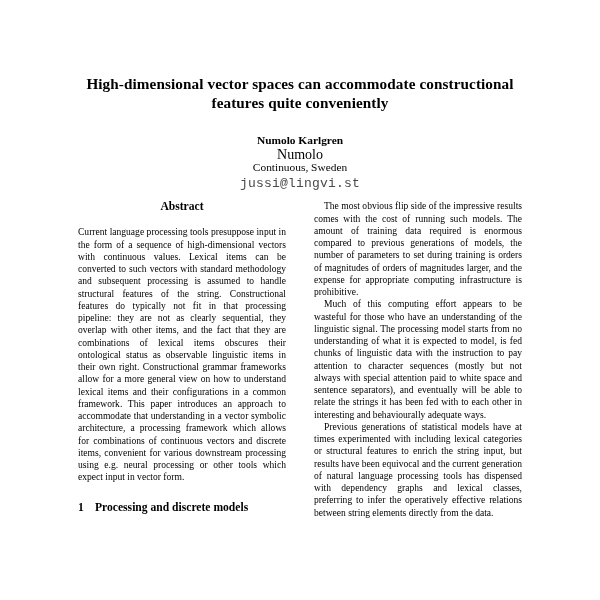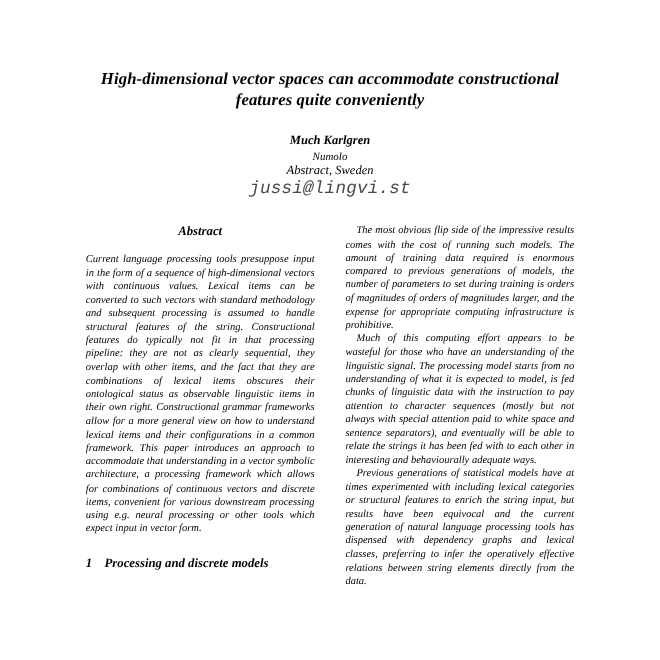--- a/index.html
+++ b/index.html
@@ -12,23 +12,22 @@
     width: 600px;
     height: 600px;
     background: #ffffff;
     overflow: hidden;
     font-family: "Liberation Serif", "DejaVu Serif", serif;
     color: #000000;
   }
   .content {
     position: absolute;
     left: 78px;
-    top: 4px;
+    top: 16px;
     width: 444px;
-    font-style: italic;
   }
 
   
   .title {
     margin-top: 58px;
     font-size: 15.2px;
     font-weight: bold;
     line-height: 19px;
     text-align: center;
     letter-spacing: 0.1px;
@@ -36,36 +35,36 @@
   .author-block {
     margin-top: 22px;
     text-align: center;
     line-height: 13.6px;
   }
   .author-name {
     font-size: 11.4px;
     font-weight: bold;
   }
   .author-affil {
-    font-size: 10px;
+    font-size: 14px;
   }
   .author-location {
     font-size: 11.4px;
   }
   .author-email {
     font-family: "Liberation Mono", "DejaVu Sans Mono", monospace;
-    font-size: 16px;
+    font-size: 13px;
     color: #4a4a4a;
     margin-top: 2px;
     letter-spacing: 0.2px;
   }
 
   
   .columns {
-    margin-top: 26px;
+    margin-top: 10px;
     display: flex;
     gap: 28px;
   }
   .col {
     width: 208px;
   }
   .abstract-heading {
     font-size: 11.6px;
     font-weight: bold;
     text-align: center;
@@ -100,23 +99,23 @@
 </style>
 </head>
 <body>
 
 <div class="page">
   <div class="content">
 
     <div class="title">High-dimensional vector spaces can accommodate constructional features quite conveniently</div>
 
     <div class="author-block">
-      <div class="author-name">Much Karlgren</div>
+      <div class="author-name">Numolo Karlgren</div>
       <div class="author-affil">Numolo</div>
-      <div class="author-location">Abstract, Sweden</div>
+      <div class="author-location">Continuous, Sweden</div>
       <div class="author-email">jussi@lingvi.st</div>
     </div>
 
     <div class="columns">
 
       <div class="col left-col">
         <div class="abstract-heading">Abstract</div>
         <p class="body">Current language processing tools presuppose input in the form of a sequence of high-dimensional vectors with continuous values. Lexical items can be converted to such vectors with standard methodology and subsequent processing is assumed to handle structural features of the string. Constructional features do typically not fit in that processing pipeline: they are not as clearly sequential, they overlap with other items, and the fact that they are combinations of lexical items obscures their ontological status as observable linguistic items in their own right. Constructional grammar frameworks allow for a more general view on how to understand lexical items and their configurations in a common framework. This paper introduces an approach to accommodate that understanding in a vector symbolic architecture, a processing framework which allows for combinations of continuous vectors and discrete items, convenient for various downstream processing using e.g. neural processing or other tools which expect input in vector form.</p>
 
         <div class="section-heading">

